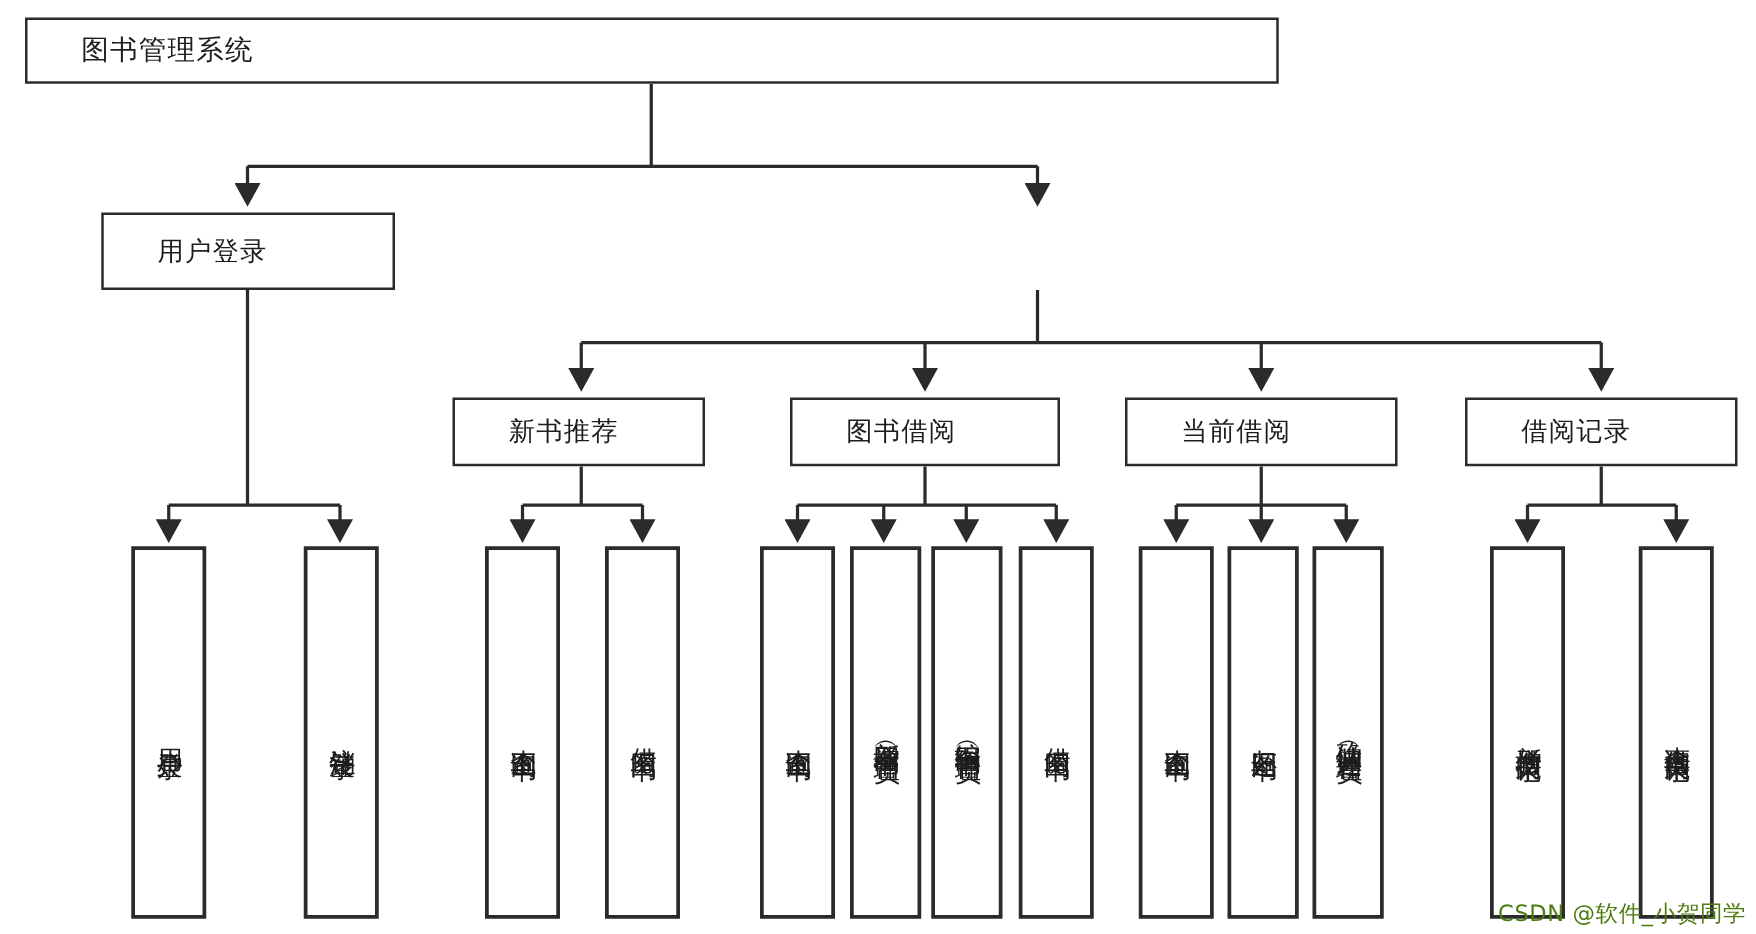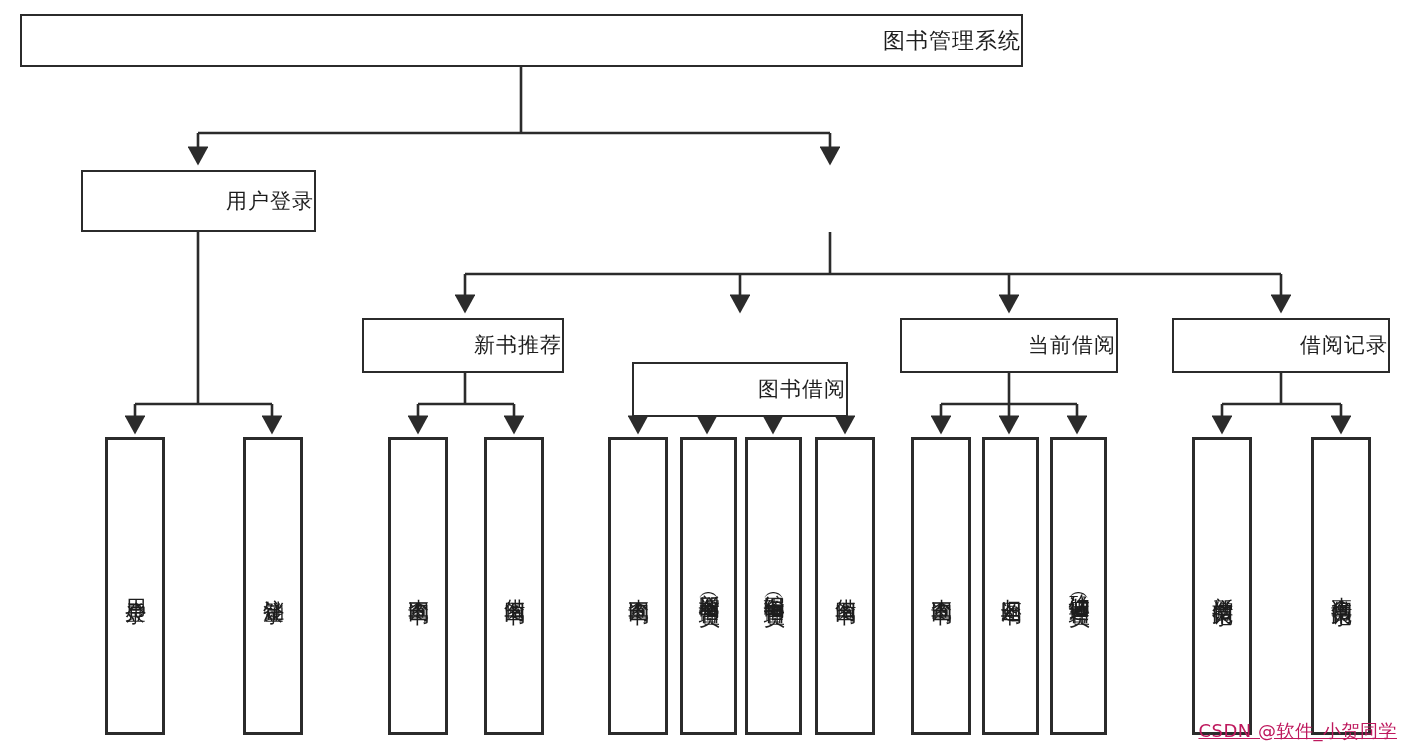--- a/index.html
+++ b/index.html
@@ -21,21 +21,21 @@
     width:1405px; height:747px;
     pointer-events:none;
   }
   .node{
     position:absolute;
     box-sizing:border-box;
     background:#ffffff;
     border:2px solid #2b2b2b;
     display:flex;
     align-items:center;
-    justify-content:flex-end;
+    justify-content:flex-start;
     z-index:3;
     padding-left:43px;
   }
   .node .lbl{
     font-size:21px;
     line-height:1.15;
     letter-spacing:1px;
     color:#1d1d1d;
     white-space:nowrap;
   }
@@ -54,25 +54,24 @@
     line-height:1.32;
     letter-spacing:2px;
     white-space:normal;
     max-height:100%;
   }
   .watermark{
     position:absolute;
     right:8px;
     bottom:4px;
     font-size:18px;
-    color:#be185d;
+    color:#4d7c0f;
     letter-spacing:0.5px;
     z-index:9;
     white-space:nowrap;
-    text-decoration:underline;
   }
 </style>
 </head>
 <body>
 
 <div id="canvas">
 
   <svg id="edges" viewBox="0 0 1405 747" width="1405" height="747" xmlns="http://www.w3.org/2000/svg">
     <defs>
       <marker id="arrow" viewBox="0 0 12 12" refX="9" refY="6" markerWidth="8" markerHeight="8" orient="auto-start-reverse">
@@ -127,21 +126,21 @@
     <span class="lbl">图书管理系统</span>
   </div>
 
   <div class="node" style="left:81px; top:170px; width:235px; height:62px;">
     <span class="lbl">用户登录</span>
   </div>
 
   <div class="node" style="left:362px; top:318px; width:202px; height:55px;">
     <span class="lbl">新书推荐</span>
   </div>
-  <div class="node" style="left:632px; top:318px; width:216px; height:55px;margin-top:44px;">
+  <div class="node" style="left:632px; top:318px; width:216px; height:55px;">
     <span class="lbl">图书借阅</span>
   </div>
   <div class="node" style="left:900px; top:318px; width:218px; height:55px;">
     <span class="lbl">当前借阅</span>
   </div>
   <div class="node" style="left:1172px; top:318px; width:218px; height:55px;">
     <span class="lbl">借阅记录</span>
   </div>
 
   <div class="node leaf" style="left:105px; top:437px; width:60px; height:298px;">

